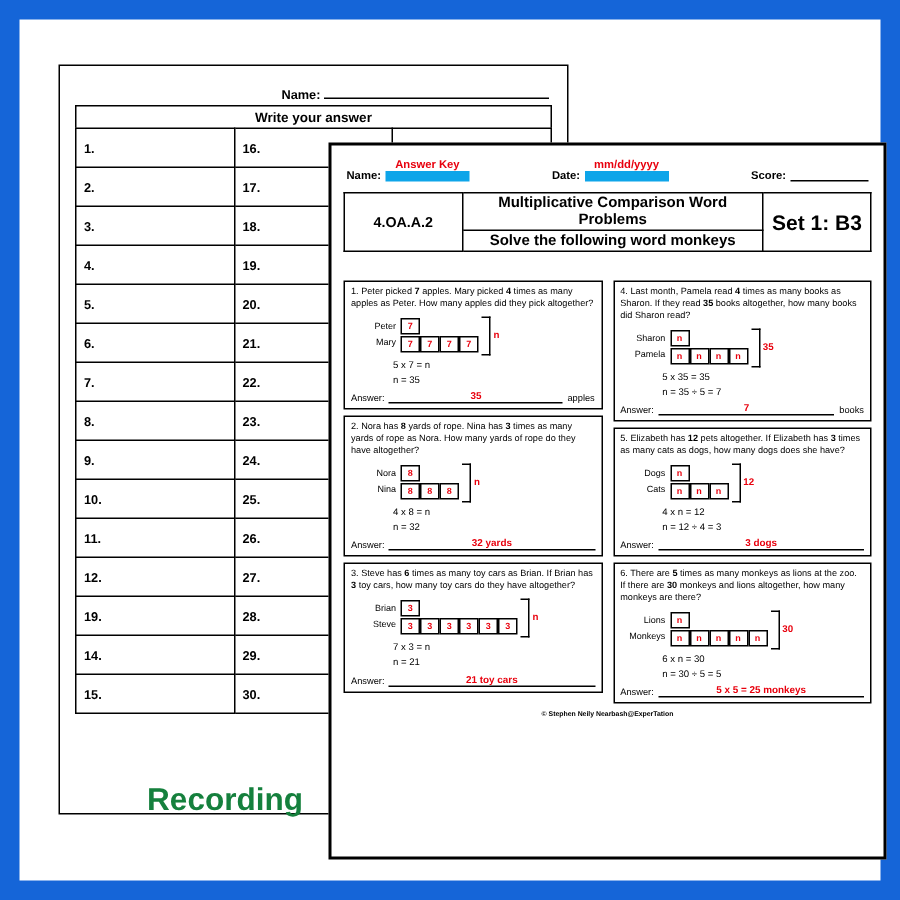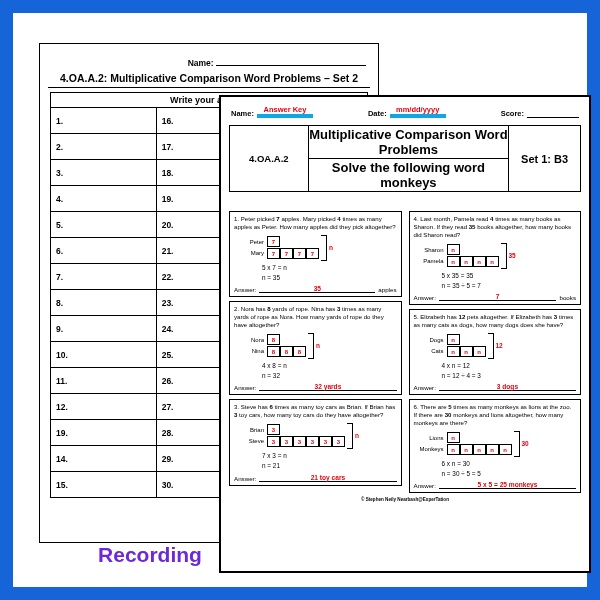--- a/index.html
+++ b/index.html
@@ -46,22 +46,22 @@
 
   
   .answer-key-label{
     position:absolute;right:22px;top:24px;width:150px;text-align:center;
     color:#ffffff;font-weight:bold;font-size:25px;line-height:1.0;
     letter-spacing:.2px;
   }
 
   
   .recording-label{
-    position:absolute;left:62px;bottom:21px;width:150px;text-align:center;
-    color:#6d28d9;font-weight:bold;font-size:21px;line-height:1.05;
+    position:absolute;left:62px;bottom:42px;width:150px;text-align:center;
+    color:#15803d;font-weight:bold;font-size:21px;line-height:1.05;
   }
 
   
   .logo{position:absolute;left:18px;bottom:22px;width:46px;text-align:center;}
   .logo-box{width:34px;height:30px;border:2px solid #000;margin:0 auto;position:relative;background:#fff;}
   .logo-box:before{content:"";position:absolute;left:4px;top:4px;width:10px;height:22px;background:#000;
     clip-path:polygon(0 100%,0 20%,50% 0,100% 20%,100% 100%);}
   .logo-box:after{content:"";position:absolute;right:4px;top:8px;width:11px;height:18px;background:#000;
     clip-path:polygon(0 0,100% 0,100% 100%,0 100%,35% 60%);}
   .logo-text{font-size:8px;font-weight:bold;margin-top:2px;letter-spacing:-.3px;}
@@ -74,33 +74,33 @@
     background:#ffffff;border:2px solid #000;box-sizing:border-box;
     padding:7px 8px 6px 8px;
   }
   .front-head{
     display:flex;align-items:flex-end;font-size:7.5px;font-weight:bold;
     margin:2px 2px 7px 2px;
   }
   .fh-item{display:flex;align-items:flex-end;}
   .fh-label{margin-right:3px;}
   .fh-val{
-    color:#e8000d;font-weight:bold;border-bottom:4px solid #0ea5e9;
+    color:#e8000d;font-weight:bold;border-bottom:7px solid #0ea5e9;
     min-width:56px;text-align:center;font-size:7.5px;line-height:1.1;
   }
   .fh-blank{border-bottom:1px solid #000;width:52px;height:9px;}
   .sp{flex:1;}
 
   .std-table{
     width:100%;border-collapse:collapse;table-layout:fixed;margin-bottom:19px;
   }
   .std-table td{border:1.5px solid #000;text-align:center;font-weight:bold;}
   .std-code{width:22%;font-size:9.5px;}
-  .std-mid{width:58%;font-size:13px;padding:1px 0;}
-  .std-set{width:20%;font-size:11px;}
+  .std-mid{width:58%;font-size:10px;padding:1px 0;}
+  .std-set{width:20%;font-size:14px;}
 
   .problems{display:flex;gap:7px;}
   .col{flex:1;display:flex;flex-direction:column;gap:4px;}
   .prob{
     border:1px solid #000;padding:3px 4px 3px 4px;box-sizing:border-box;
     display:flex;flex-direction:column;
   }
   .prob-text{font-size:6.1px;line-height:1.28;font-weight:normal;margin-bottom:3px;}
   .prob-text b{font-weight:bold;}
 
@@ -137,21 +137,20 @@
 <body>
 
 <div class="page">
   <div class="white-frame">
 
     <div class="back-sheet">
       <div class="name-line">
         <span>Name:</span>
         <span class="ul"></span>
       </div>
-      <div class="back-title">4.OA.A.2: Multiplicative Comparison Word Problems – Set 2</div>
       <div class="answers-head">Write your answer</div>
       <table class="rec">
         <tbody>
             <tr>
               <td>1.</td>
               <td>16.</td>
               <td>31.</td>
             </tr>
             <tr>
               <td>2.</td>

